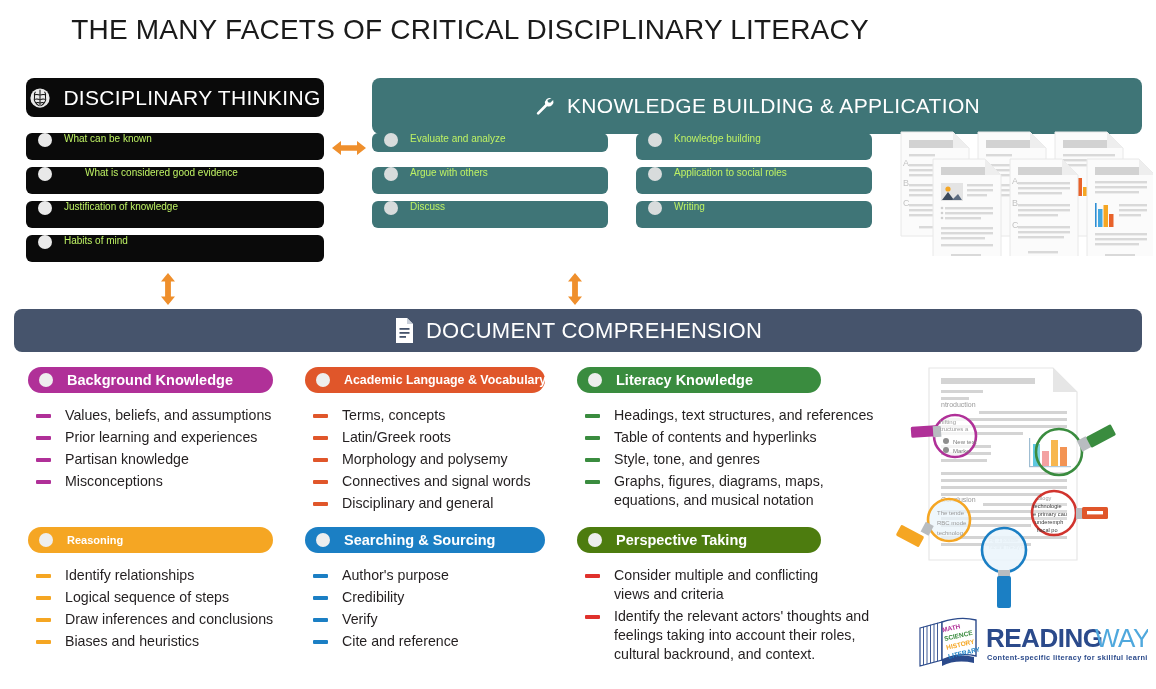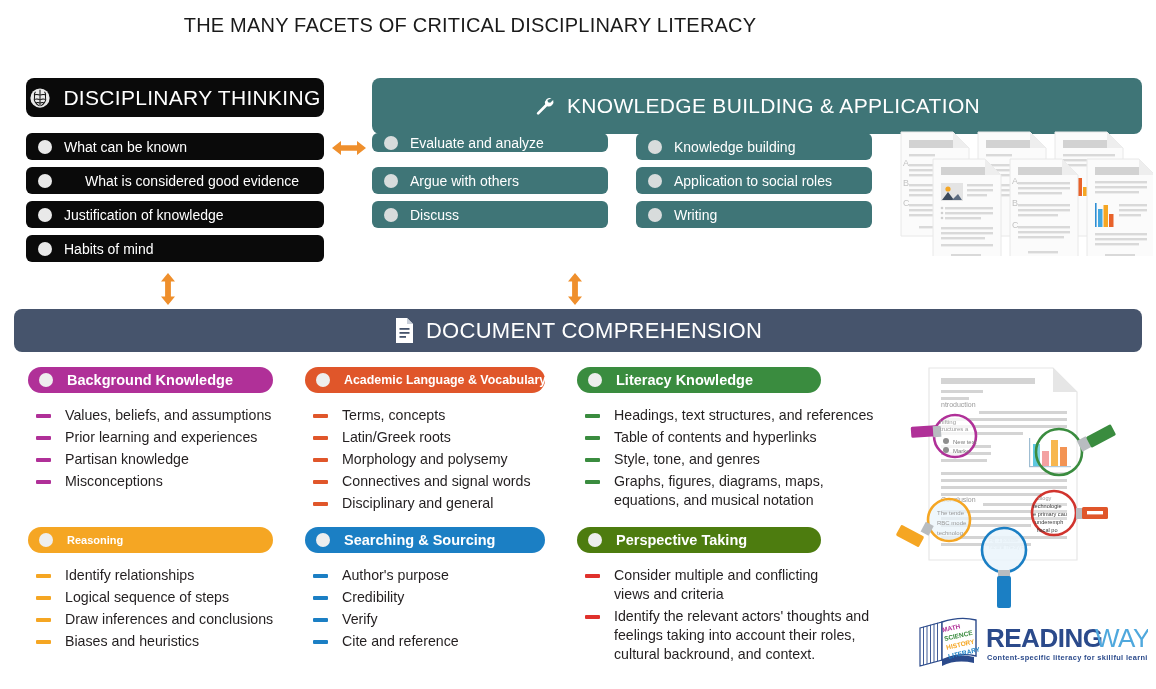--- a/index.html
+++ b/index.html
@@ -10,21 +10,21 @@
     position: relative;
     overflow: hidden;
     color: #231f20;
   }
   .canvas { position: relative; width: 1156px; height: 689px; }
 
   
   .title {
     position: absolute; left: 0; top: 14px; width: 940px;
     text-align: center;
-    font-size: 20px;
+    font-size: 28px;
     letter-spacing: 0.2px;
     font-weight: 400;
     color: #1a1a1a;
     white-space: nowrap;
   }
 
   
   .hdr-bar {
     position: absolute;
     display: flex; align-items: center; justify-content: center;
@@ -50,24 +50,24 @@
   #hdr-document .hdr-label { font-size: 22px; }
 
   
   .brain-ic { width: 22px; height: 22px; display:block; }
   .wrench-ic { width: 21px; height: 22px; display:block; }
   .docfile-ic { width: 20px; height: 25px; display:block; }
 
   
   .pill {
     position: absolute;
-    display: flex; align-items: center;
+    display: flex; align-items: flex-start;
     border-radius: 6px;
-    color: #ffffff;
-    font-size: 14px;
+    color: #bef264;
+    font-size: 10px;
     padding-left: 12px;
   }
   .pill .dot {
     width: 14px; height: 14px; border-radius: 50%;
     background: #e9e9e9; flex: 0 0 auto; margin-right: 12px;
   }
   .pill.teal .dot { background: #d8dcdc; }
   .pill .ptxt { white-space: nowrap; }
 
   .pill.black { background: #0a0a0a; }

